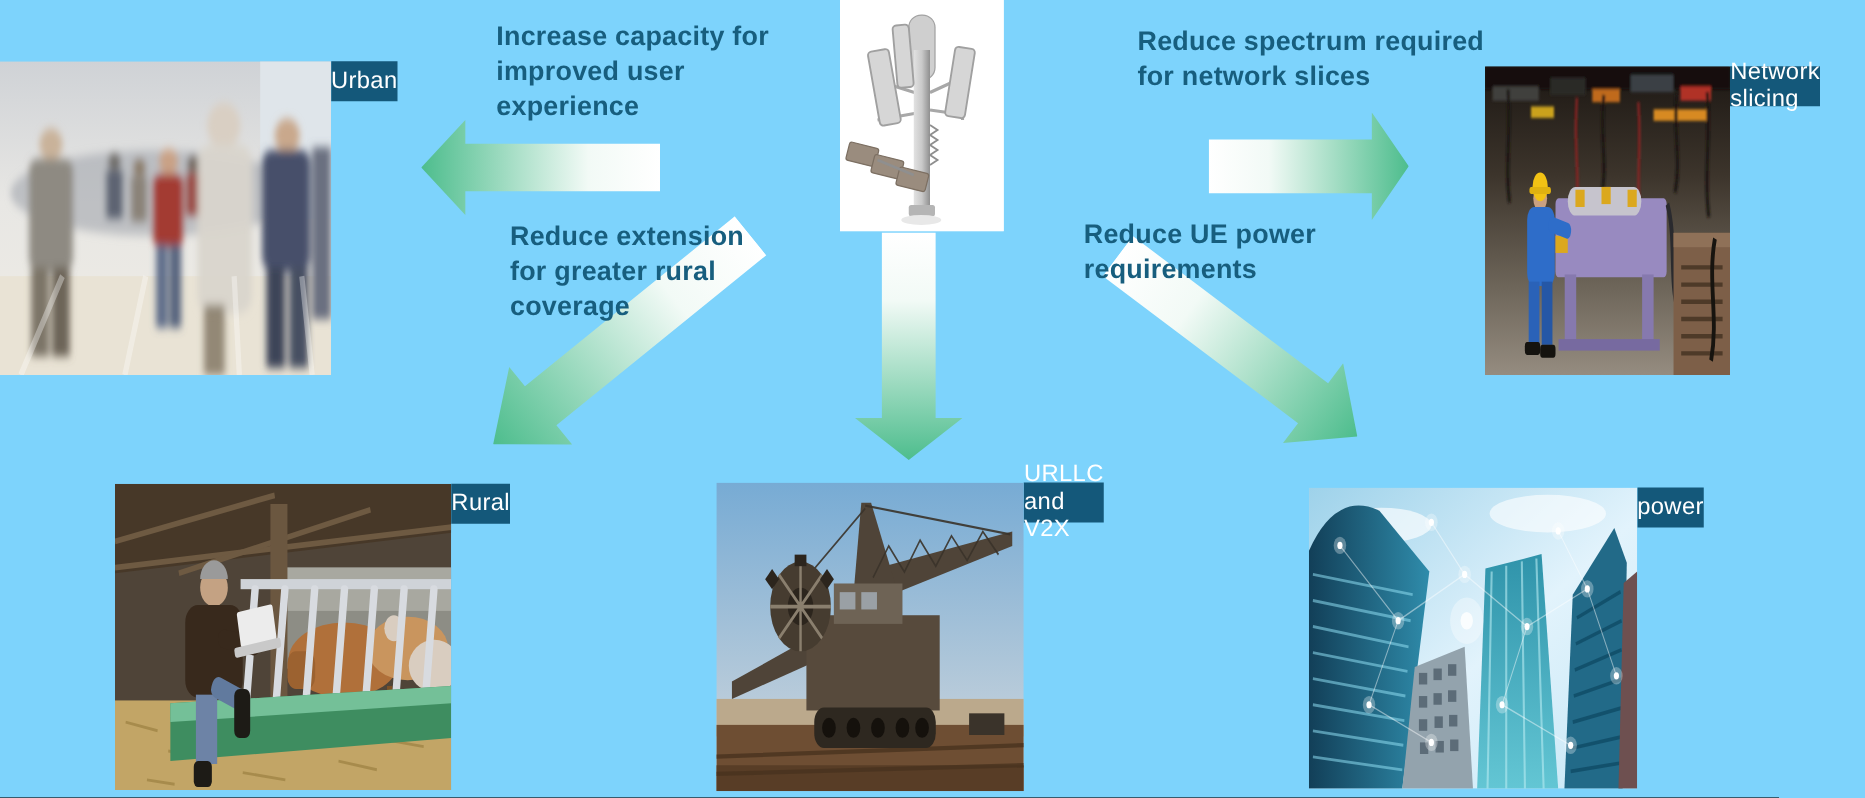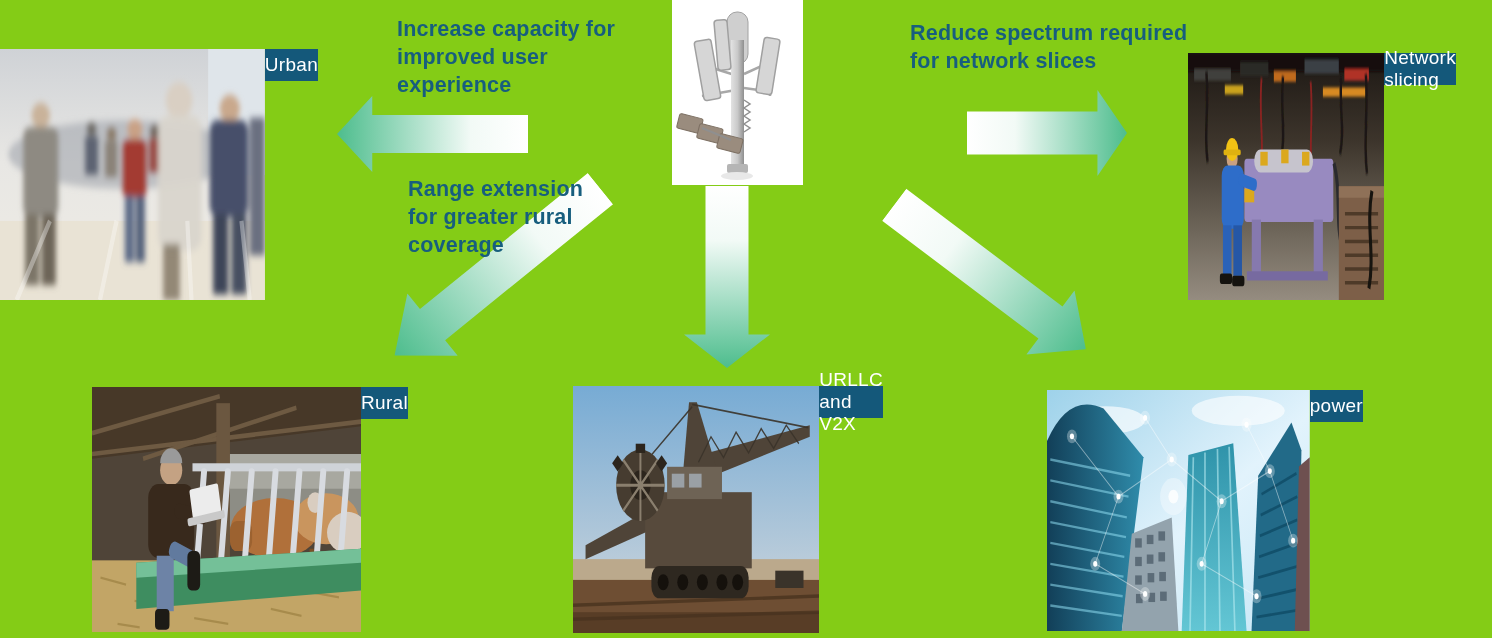--- a/index.html
+++ b/index.html
@@ -1,18 +1,18 @@
 <!DOCTYPE html>
 <html><head>
 <meta charset="utf-8">
 <style>
   * { margin:0; padding:0; box-sizing:border-box; }
   html,body { background:#000; }
   .stage {
-    position:relative; width:1492px; height:638px; background:#84cc16;
+    position:relative; width:1492px; height:638px; background:#7dd3fc;
     overflow:hidden; font-family:"Liberation Sans", sans-serif;
   }
   .arrow-wrap { position:absolute; z-index:1; }
   .arrow-svg { width:100%; height:100%; display:block; }
   .label {
     position:absolute; z-index:3; color:#175E7E; font-weight:bold;
     font-size:21.5px; line-height:1.3; letter-spacing:0.2px;
   }
   .tower-box { position:absolute; left:672px; top:0; width:131px; height:185px; background:#ffffff; z-index:2; }
   .tower-box svg { width:100%; height:100%; display:block; }
@@ -62,21 +62,22 @@
       </svg>
   </div>
   <div class="arrow-wrap" style="left:870px; top:237px; width:240px; height:80px; transform:rotate(37deg);">
     <svg class="arrow-svg" viewBox="0 0 260 84" preserveAspectRatio="none">
         <use href="#ar-shape"></use>
       </svg>
   </div>
 
   <div class="label" style="left:397px; top:16px; width:225px;">Increase capacity for improved user experience</div>
   <div class="label" style="left:910px; top:20px; width:290px;">Reduce spectrum required for network slices</div>
-  <div class="label" style="left:408px; top:176px; width:210px;">Range extension for greater rural coverage</div>
+  <div class="label" style="left:408px; top:176px; width:210px;">Reduce extension for greater rural coverage</div>
+  <div class="label" style="left:867px; top:174px; width:200px;">Reduce UE power requirements</div>
 
   <div class="tower-box">
     <svg viewBox="0 0 131 185" preserveAspectRatio="xMidYMid meet">
       <defs>
         <linearGradient id="tw-metal" x1="0" y1="0" x2="1" y2="0">
           <stop offset="0" stop-color="#e2e2e2"></stop>
             <stop offset="0.5" stop-color="#c9c9c9"></stop>
             <stop offset="1" stop-color="#8f8f8f"></stop>
         </linearGradient>
       </defs>

